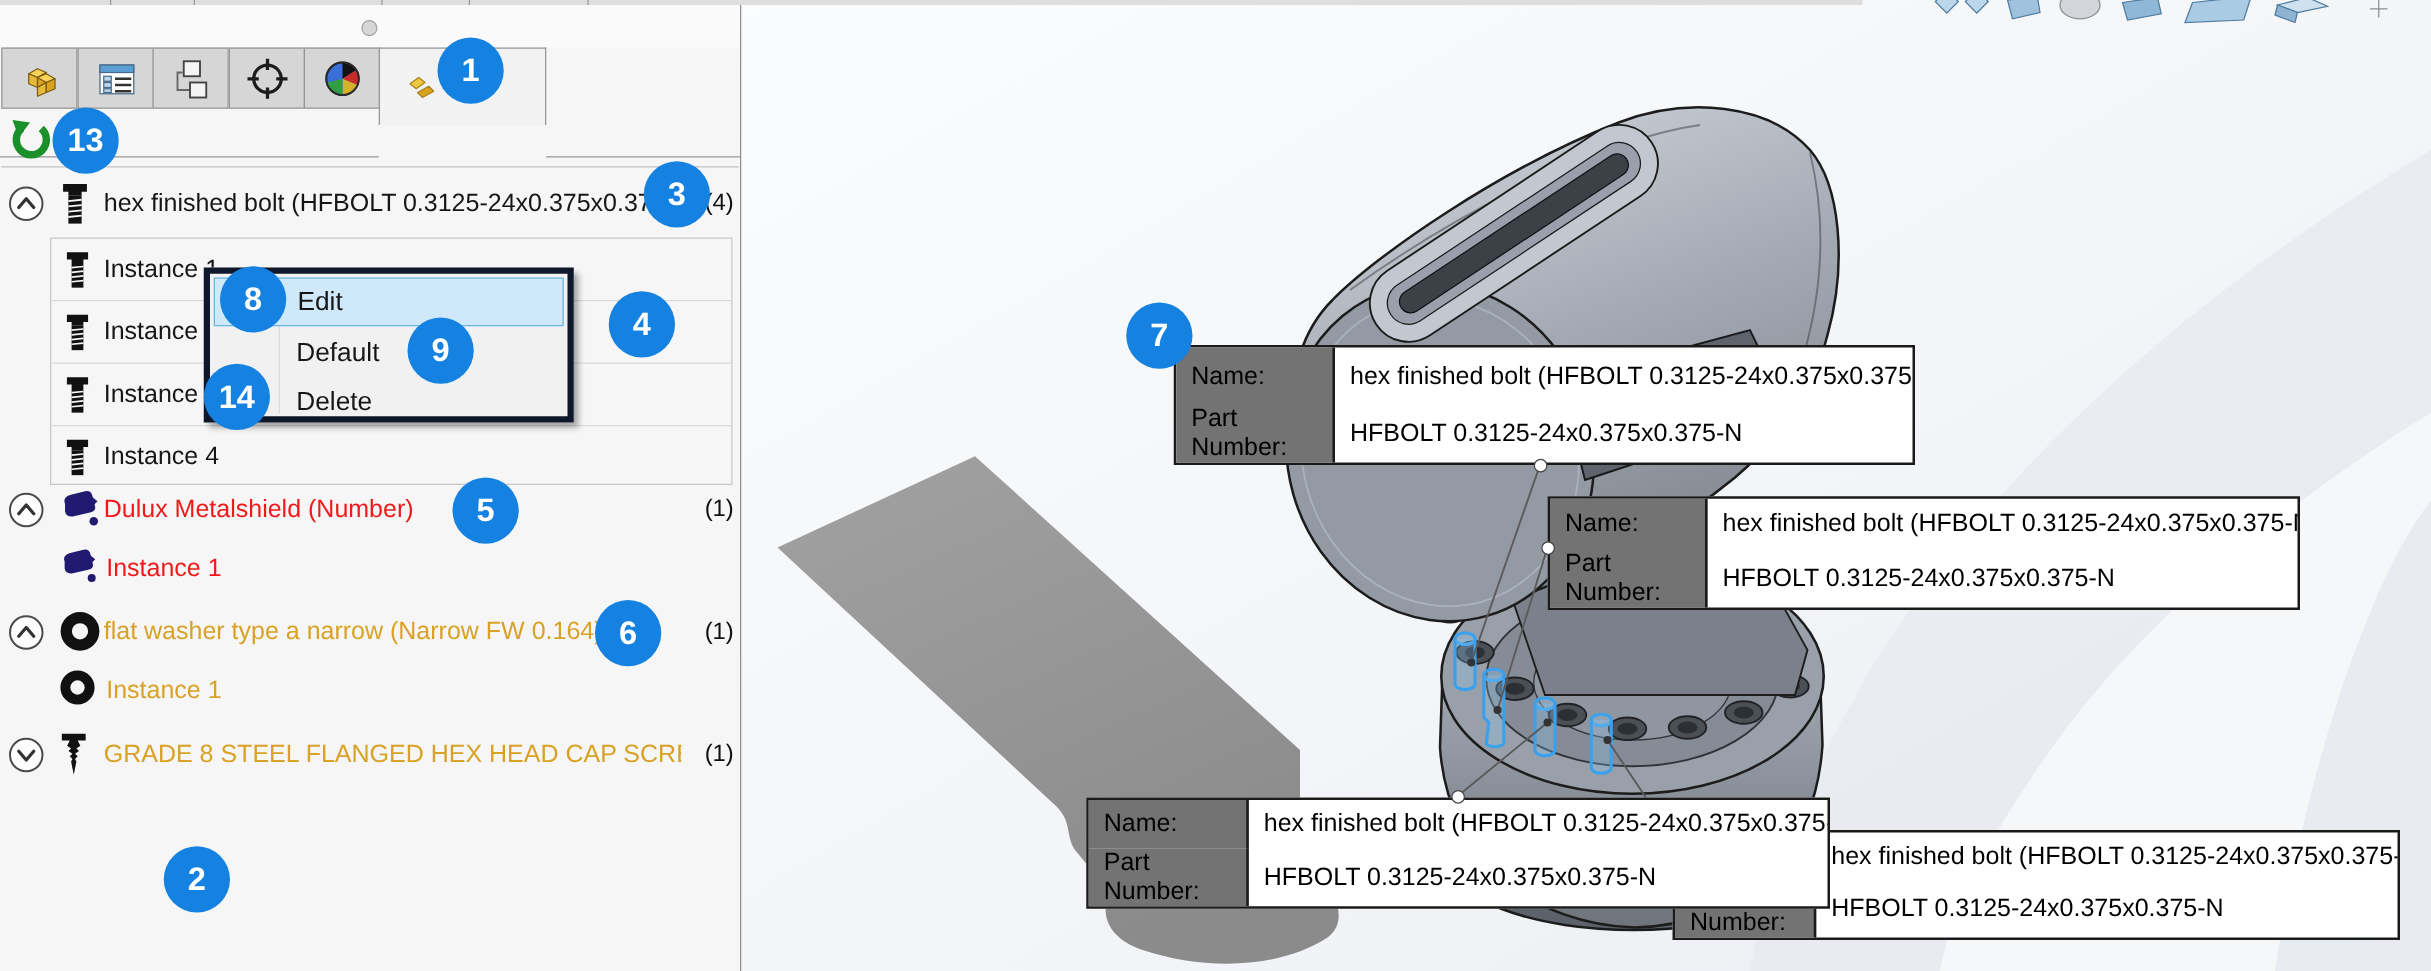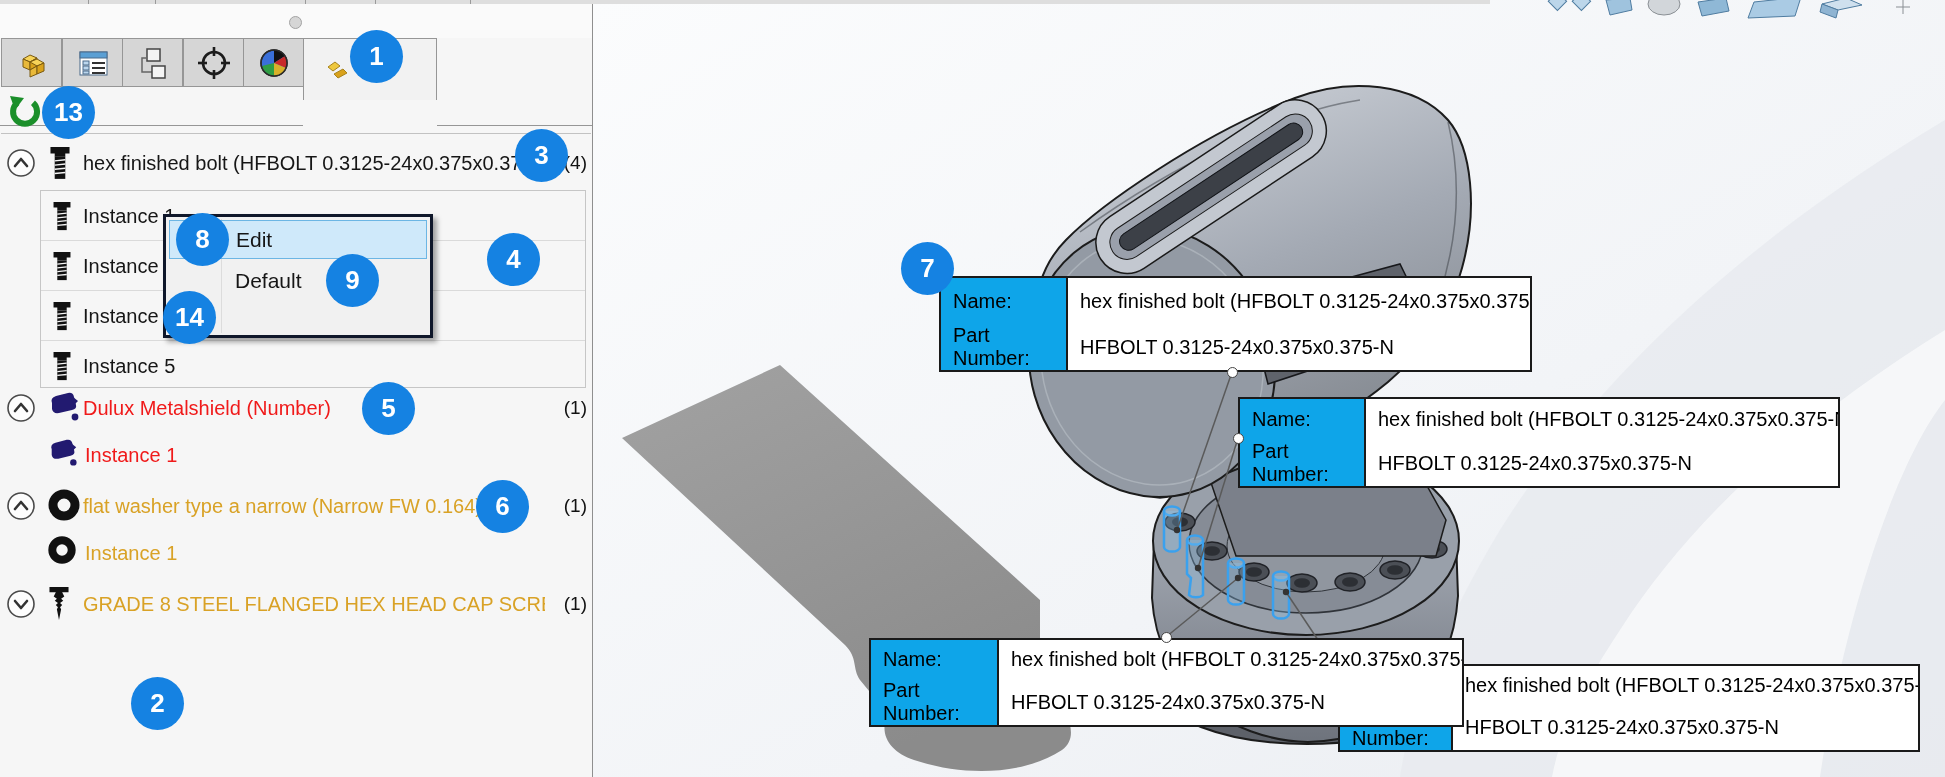--- a/index.html
+++ b/index.html
@@ -36,35 +36,35 @@
         box-sizing:border-box;}
   .irow{position:relative;height:49px;border-top:1px solid #dadada;}
   .irow:first-child{border-top:none;}
   .irow .ticon{left:10px;width:28px;height:32px;}
   .irow .tlabel{left:42px;}
   .lone-inst{position:absolute;left:1px;width:590px;height:46px;}
   .lone-inst .ticon{left:46px;}
   .lone-inst .tlabel{left:84px;}
 
   
-  .cmenu{position:absolute;left:163px;top:214px;width:270px;height:124px;background:#f1f1f1;
-         border:3px solid #0f172a;box-shadow:4px 4px 5px rgba(0,0,0,0.35);z-index:20;box-sizing:border-box;}
+  .cmenu{position:absolute;left:163px;top:214px;width:296px;height:124px;background:#f1f1f1;
+         border:5px solid #0f172a;box-shadow:4px 4px 5px rgba(0,0,0,0.35);z-index:20;box-sizing:border-box;}
   .cmenu .gutter{position:absolute;left:55px;top:2px;bottom:2px;width:1px;background:#dcdcdc;}
   .mitem{position:absolute;left:3px;right:3px;height:39px;display:flex;align-items:center;
          padding-left:66px;font-size:21px;box-sizing:border-box;}
   .mitem.hi{background:#cfe9fa;border:1px solid #6cb6e4;}
 
   
   .badge{position:absolute;width:53px;height:53px;border-radius:50%;background:#1582e2;color:#fff;
          display:flex;align-items:center;justify-content:center;font-size:26px;font-weight:bold;z-index:40;}
 
   
   .anno{position:absolute;display:grid;grid-template-rows:1fr 1fr;background:#fff;
         border:2px solid #1a1a1a;box-sizing:border-box;font-size:20px;color:#000;}
-  .anno .lab{background:#0ea5e9;border-right:2px solid #1a1a1a;display:flex;align-items:center;
+  .anno .lab{background:#737373;border-right:2px solid #1a1a1a;display:flex;align-items:center;
              padding-left:12px;grid-column:1;}
   .anno .val{display:flex;align-items:center;padding-left:12px;grid-column:2;white-space:nowrap;overflow:hidden;}
   .attach{position:absolute;width:9px;height:9px;border:1.5px solid #444;border-radius:50%;
           background:#fff;z-index:36;}
 </style>
 </head>
 <body>
 
 <div class="stage">
 
@@ -413,21 +413,21 @@
                 <rect x="6" y="11" width="10" height="21"></rect>
               </g>
               <g stroke="#f6f6f6" stroke-width="1.4">
                 <line x1="6" y1="15" x2="16" y2="14"></line>
                 <line x1="6" y1="19" x2="16" y2="18"></line>
                 <line x1="6" y1="23" x2="16" y2="22"></line>
                 <line x1="6" y1="27" x2="16" y2="26"></line>
               </g>
             </svg>
           </span>
-        <span class="tlabel">Instance 5</span>
+        <span class="tlabel">Instance 4</span>
       </div>
     </div>
 
     <div class="trow" style="top:385px;height:46px;color:#f01a1a;">
       <span class="arrow-btn">
         <svg width="30" height="30" viewBox="0 0 30 30">
             <circle cx="15" cy="15" r="13" fill="#fdfdfd" stroke="#4a4a4a" stroke-width="1.6"></circle>
             <path d="M9 18 L15 11 L21 18" fill="none" stroke="#333" stroke-width="2.6" stroke-linecap="round" stroke-linejoin="round"></path>
           </svg>
       </span>
@@ -496,20 +496,23 @@
       <span class="tcount">(1)</span>
     </div>
 
     <div class="cmenu">
       <div class="gutter"></div>
       <div class="mitem hi" style="top:3px;">
           <span>Edit</span>
         </div>
       <div class="mitem" style="top:44px;">
           <span>Default</span>
+        </div>
+      <div class="mitem" style="top:83px;">
+          <span>Delete</span>
         </div>
     </div>
   </div>
 
   <div class="badge" style="left:350px;top:30px;">1</div>
   <div class="badge" style="left:131px;top:677px;">2</div>
   <div class="badge" style="left:515px;top:129px;">3</div>
   <div class="badge" style="left:487px;top:233px;">4</div>
   <div class="badge" style="left:362px;top:382px;">5</div>
   <div class="badge" style="left:476px;top:480px;">6</div>

